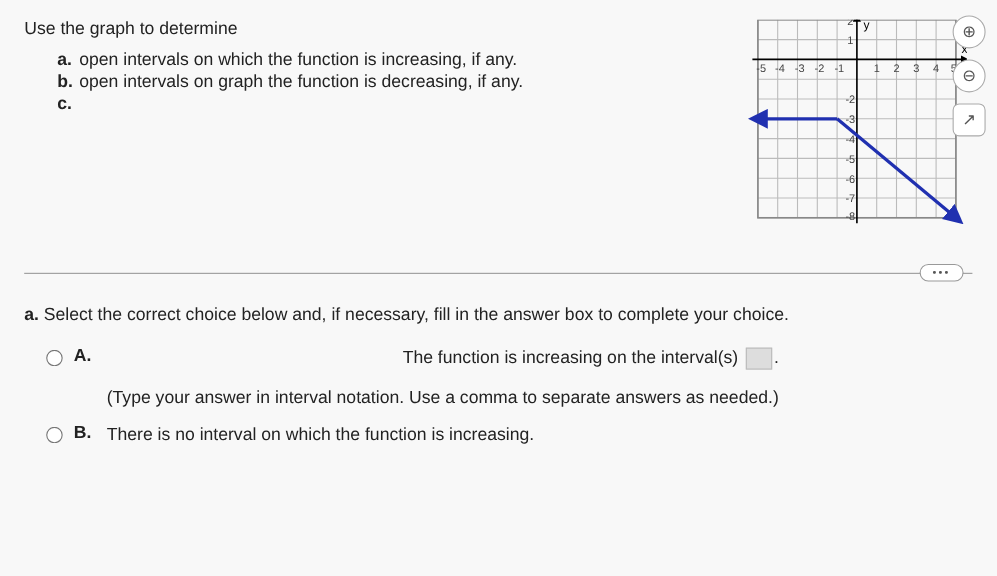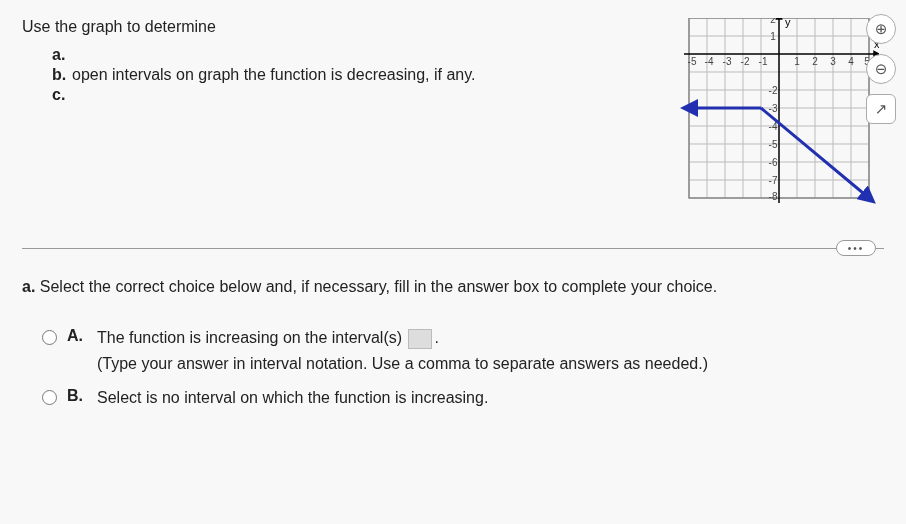--- a/index.html
+++ b/index.html
@@ -38,41 +38,42 @@
     .divider-line {
       border: none; border-top: 1px solid #999; position:absolute; top:8px; left:0; right:0;
     }
     .more-pill {
       position:absolute; right: 8px; top:0; width:40px; height:16px;
       border:1px solid #999; border-radius: 10px; background:#fff;
       display:flex; align-items:center; justify-content:center;
       font-size:10px; letter-spacing:2px; color:#555; cursor:pointer;
     }
     .answer-area { padding-top: 4px; }
-    .prompt { margin-bottom: 30px; }
+    .prompt { margin-bottom: 18px; }
     .prompt .alab { font-weight:bold; }
     .choice { display:flex; align-items:flex-start; gap:10px; margin: 10px 0 10px 20px; }
     .choice input[type=radio] { margin-top: 4px; width:15px; height:15px; }
     .clab { font-weight: bold; width: 20px; flex-shrink:0; padding-top:1px; }
-    .ctext { line-height: 1.5; }
+    .ctext { line-height: 1.5; text-align: right; }
     .ansbox {
       display:inline-block; width:24px; height:20px; background:#ddd;
       border:1px solid #bbb; vertical-align: middle; margin: 0 2px;
     }
-    .hint { margin-top: 2px; }
+    .hint { margin-top: 12px; }
   </style>
 </head>
 <body>
 
 <div class="question-area">
   <div class="text-col">
     <div class="intro">Use the graph to determine</div>
     <div class="subparts">
       <div class="row">
         <span class="letter">a.</span>
+        <span>open intervals on which the function is increasing, if any.</span>
       </div>
       <div class="row">
         <span class="letter">b.</span>
         <span>open intervals on graph the function is decreasing, if any.</span>
       </div>
       <div class="row">
         <span class="letter">c.</span>
       </div>
     </div>
   </div>
@@ -178,16 +179,16 @@
     <div class="ctext">
       <span>The function is increasing on the interval(s) </span><span class="ansbox"></span><span>.</span>
       <div class="hint">(Type your answer in interval notation. Use a comma to separate answers as needed.)</div>
     </div>
   </div>
 
   <div class="choice">
     <input type="radio" name="ans" style="">
     <span class="clab">B.</span>
     <div class="ctext">
-      <span>Select is no interval on which the function is increasing.</span>
+      <span>There is no interval on which the function is increasing.</span>
     </div>
   </div>
 </div>
 
 </body></html>

